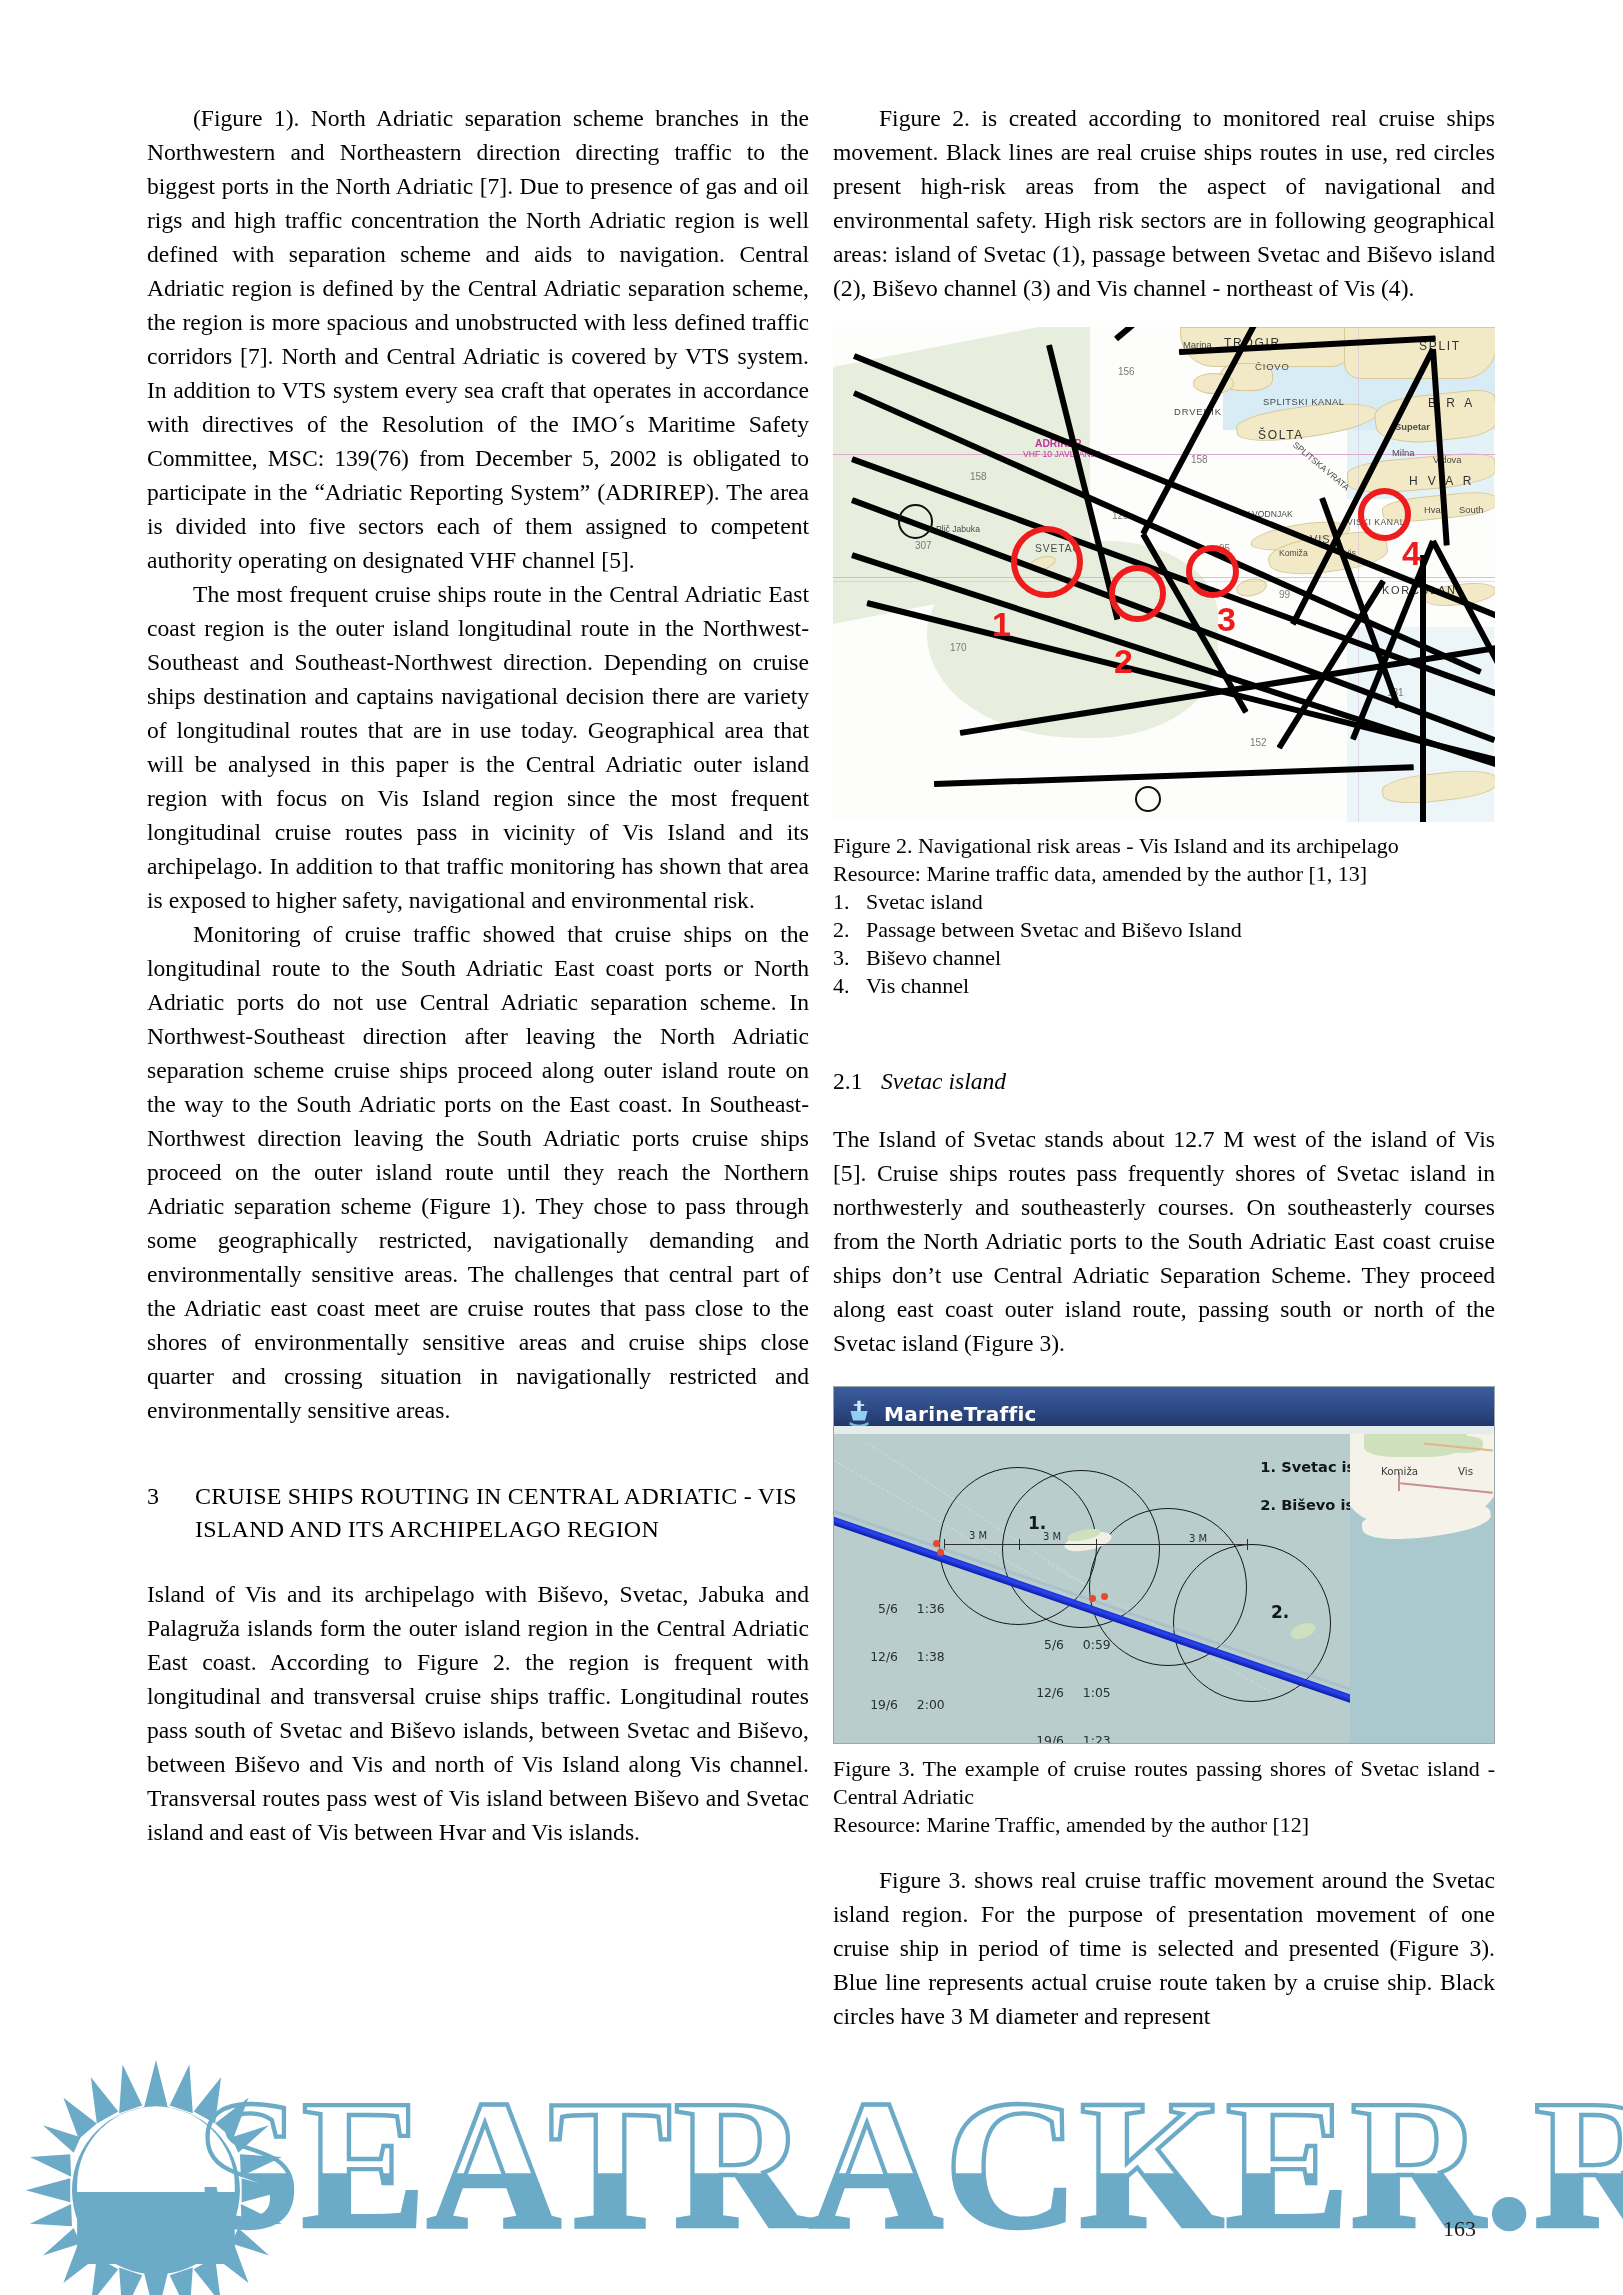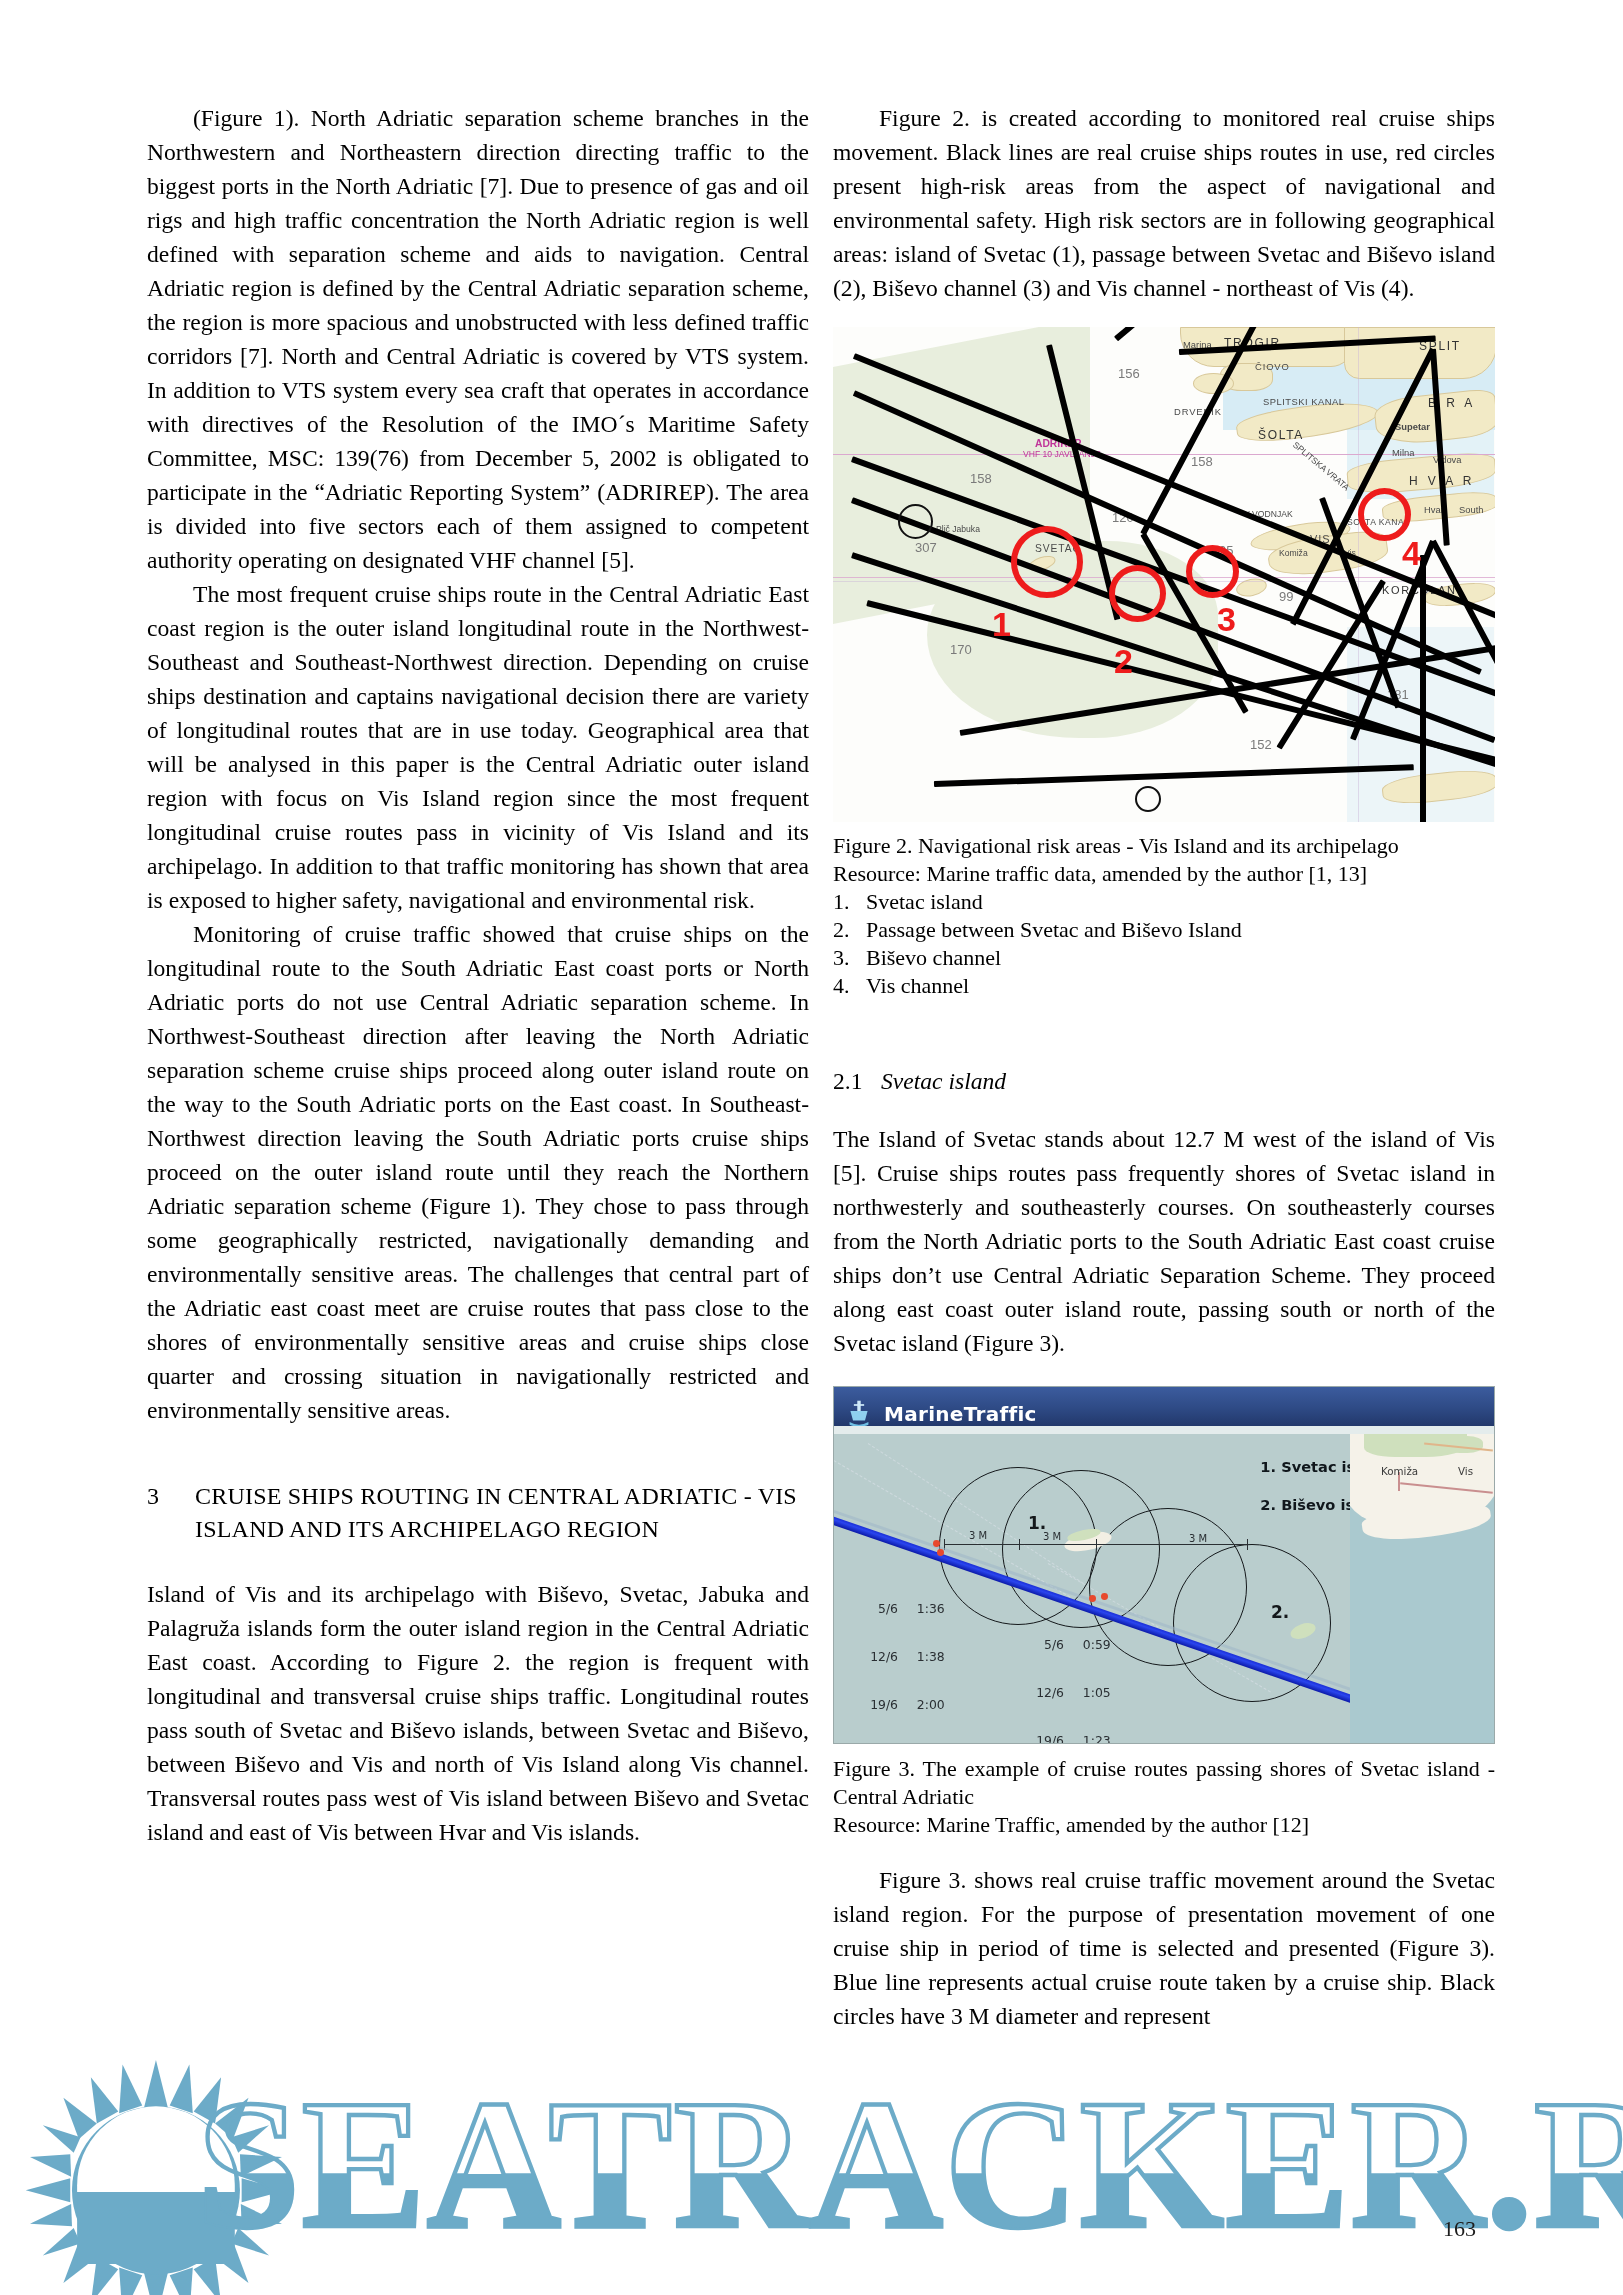--- a/index.html
+++ b/index.html
@@ -55,21 +55,21 @@
   .chart .land{position:absolute;background:#f2eac6;border:0.9px solid #d8c89a;}
   .chart .sea{position:absolute;background:#d7ecf5;}
   .chart .shelf{position:absolute;background:#e8eedd;}
   .chart .white{position:absolute;background:#fdfdfb;}
   .chart .glabel{
     position:absolute;font-family:"Liberation Sans","DejaVu Sans",sans-serif;
     font-size:9.4px;color:#4a4a4a;white-space:nowrap;
   }
   .chart .glabel.big{font-size:12px;letter-spacing:1.7px;color:#333;}
   .chart .glabel.mag{color:#c0359a;}
-  .chart .glabel.num{font-size:13px;color:#7a7a7a;}
+  .chart .glabel.num{font-size:10px;color:#7a7a7a;}
   .chart .gridline{position:absolute;background:#c9b4d6;}
   .chart .magline{position:absolute;background:#dba8cf;height:0.9px;}
   .chart .route{
     position:absolute;background:#000;height:6px;transform-origin:0 50%;
     border-radius:0.9px;
   }
   .chart .rcircle{
     position:absolute;border:6px solid #ee1c1c;border-radius:50%;
     box-sizing:border-box;background:transparent;
   }
@@ -215,21 +215,21 @@
         <span class="glabel big" style="left:576px;top:147px;letter-spacing:3.4px;">H V A R</span>
         <span class="glabel" style="left:591px;top:177px;">Hvar</span>
         <span class="glabel" style="left:626px;top:177px;">South</span>
         <span class="glabel" style="left:453px;top:134px;transform:rotate(40deg);font-size:8.6px;">SPLITSKA VRATA</span>
         <span class="glabel" style="left:411px;top:182px;font-size:8.6px;">V VODNJAK</span>
         <span class="glabel" style="left:103px;top:197px;font-size:8.6px;">Plič Jabuka</span>
         <span class="glabel" style="left:202px;top:216px;letter-spacing:0.9px;font-size:10.3px;">SVETAC</span>
         <span class="glabel" style="left:477px;top:206px;letter-spacing:0.9px;font-size:11px;">VIS</span>
         <span class="glabel" style="left:446px;top:221px;font-size:8.6px;">Komiža</span>
         <span class="glabel" style="left:511px;top:221px;font-size:8.6px;">Vis</span>
-        <span class="glabel" style="left:514px;top:190px;letter-spacing:0.5px;font-size:8.6px;">ŠOLTA KANAL</span>
+        <span class="glabel" style="left:514px;top:190px;letter-spacing:0.5px;font-size:8.6px;">VIŠKI KANAL</span>
         <span class="glabel big" style="left:549px;top:257px;letter-spacing:1.7px;font-size:11px;">KORČULAN</span>
         <span class="glabel num" style="left:285px;top:39px;">156</span>
         <span class="glabel num" style="left:358px;top:127px;">158</span>
         <span class="glabel num" style="left:137px;top:144px;">158</span>
         <span class="glabel num" style="left:82px;top:213px;">307</span>
         <span class="glabel num" style="left:117px;top:315px;">170</span>
         <span class="glabel num" style="left:279px;top:183px;">120</span>
         <span class="glabel num" style="left:386px;top:216px;">95</span>
         <span class="glabel num" style="left:446px;top:262px;">99</span>
         <span class="glabel num" style="left:554px;top:360px;">181</span>

